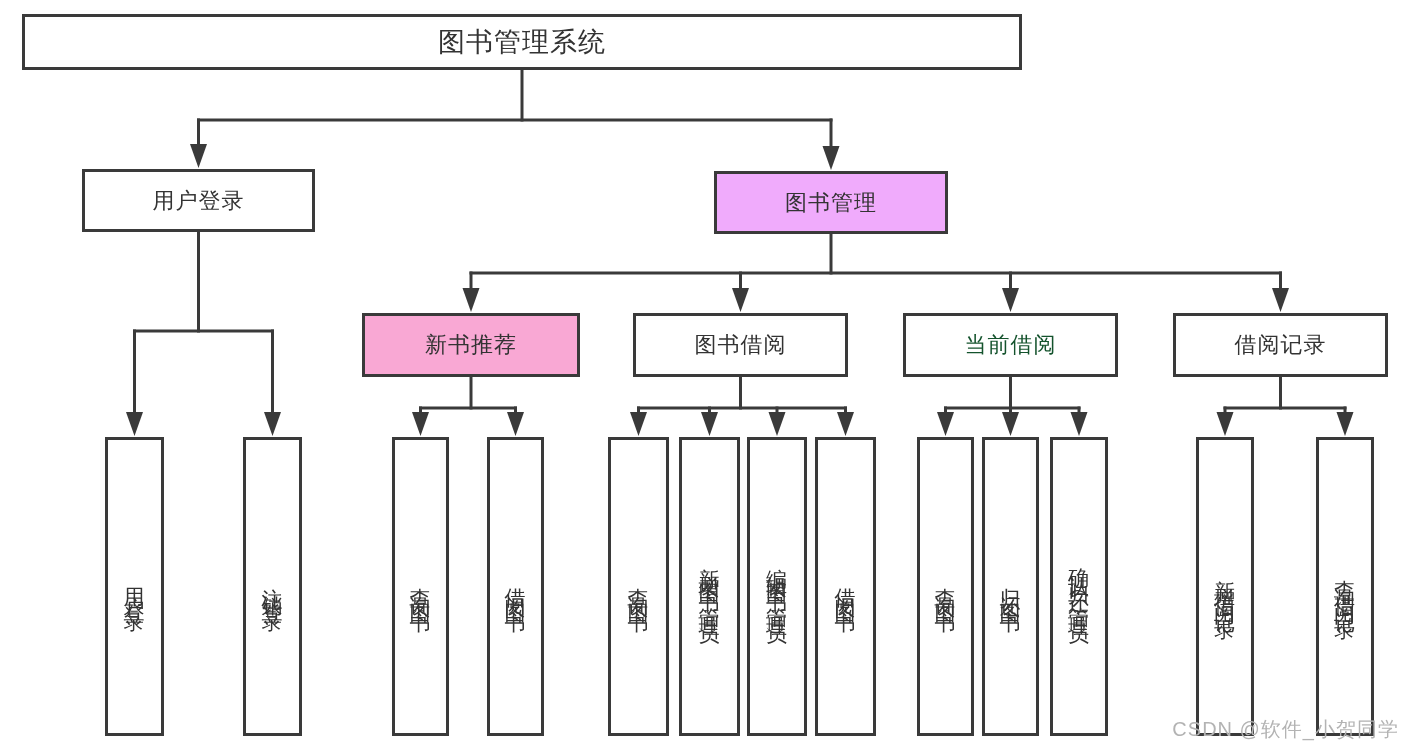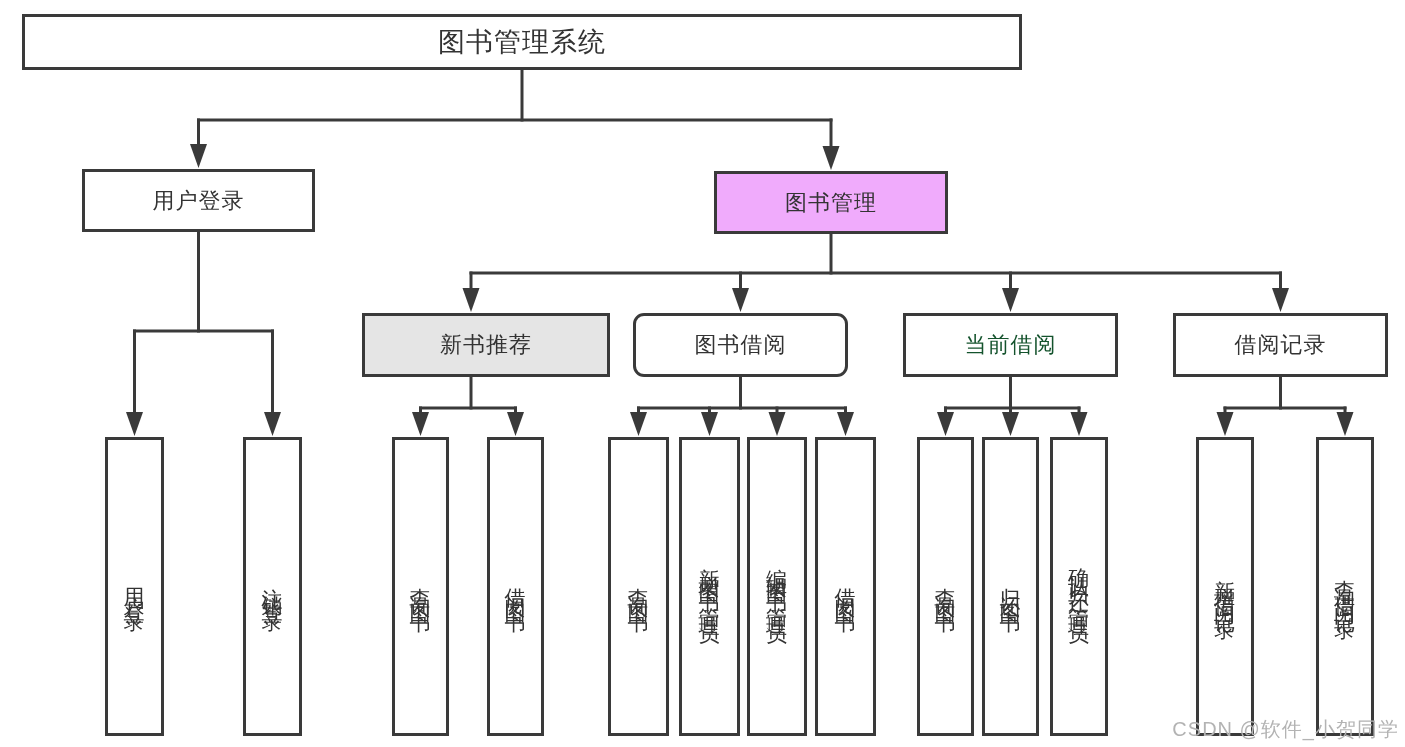--- a/index.html
+++ b/index.html
@@ -115,22 +115,22 @@
       <polygon points="1216.5,412 1233.5,412 1225,436" fill="#3a3a3a"></polygon>
       <line x1="1345" y1="408" x2="1345" y2="419" stroke="#3a3a3a" stroke-width="3" stroke-linecap="square"></line>
       <polygon points="1336.5,412 1353.5,412 1345,436" fill="#3a3a3a"></polygon>
     </svg>
 
   <div class="node h root" style="left: 22px; top: 14px; width: 1000px; height: 56px; border-color: rgb(58, 58, 58); color: rgb(51, 51, 51); background: rgb(255, 255, 255);">图书管理系统</div>
 
   <div class="node h" style="left: 82px; top: 169px; width: 233px; height: 63px; border-color: rgb(58, 58, 58); color: rgb(51, 51, 51); background: rgb(255, 255, 255);">用户登录</div>
   <div class="node h" style="left: 714px; top: 171px; width: 234px; height: 63px; border-color: rgb(58, 58, 58); color: rgb(51, 51, 51); background: #f0abfc;">图书管理</div>
 
-  <div class="node h" style="left: 362px; top: 313px; width: 248px; height: 64px; border-color: rgb(58, 58, 58); color: rgb(51, 51, 51); background: #e5e5e5;">新书推荐</div>
-  <div class="node h" style="left: 633px; top: 313px; width: 215px; height: 64px; border-color: rgb(58, 58, 58); color: rgb(51, 51, 51); background: rgb(255, 255, 255); border-radius: 11px;">图书借阅</div>
+  <div class="node h" style="left: 362px; top: 313px; width: 218px; height: 64px; border-color: rgb(58, 58, 58); color: rgb(51, 51, 51); background: #f9a8d4;">新书推荐</div>
+  <div class="node h" style="left: 633px; top: 313px; width: 215px; height: 64px; border-color: rgb(58, 58, 58); color: rgb(51, 51, 51); background: rgb(255, 255, 255);">图书借阅</div>
   <div class="node h" style="left: 903px; top: 313px; width: 215px; height: 64px; border-color: rgb(58, 58, 58); color: #14532d; background: rgb(255, 255, 255);">当前借阅</div>
   <div class="node h" style="left: 1173px; top: 313px; width: 215px; height: 64px; border-color: rgb(58, 58, 58); color: rgb(51, 51, 51); background: rgb(255, 255, 255);">借阅记录</div>
 
   <div class="node v" style="left: 105px; top: 437px; width: 59px; height: 299px; border-color: rgb(58, 58, 58); color: rgb(51, 51, 51); background: rgb(255, 255, 255);">
       <span>用户登录</span>
     </div>
   <div class="node v" style="left: 243px; top: 437px; width: 59px; height: 299px; border-color: rgb(58, 58, 58); color: rgb(51, 51, 51); background: rgb(255, 255, 255);">
       <span>注销登录</span>
     </div>
   <div class="node v" style="left: 392px; top: 437px; width: 57px; height: 299px; border-color: rgb(58, 58, 58); color: rgb(51, 51, 51); background: rgb(255, 255, 255);">

